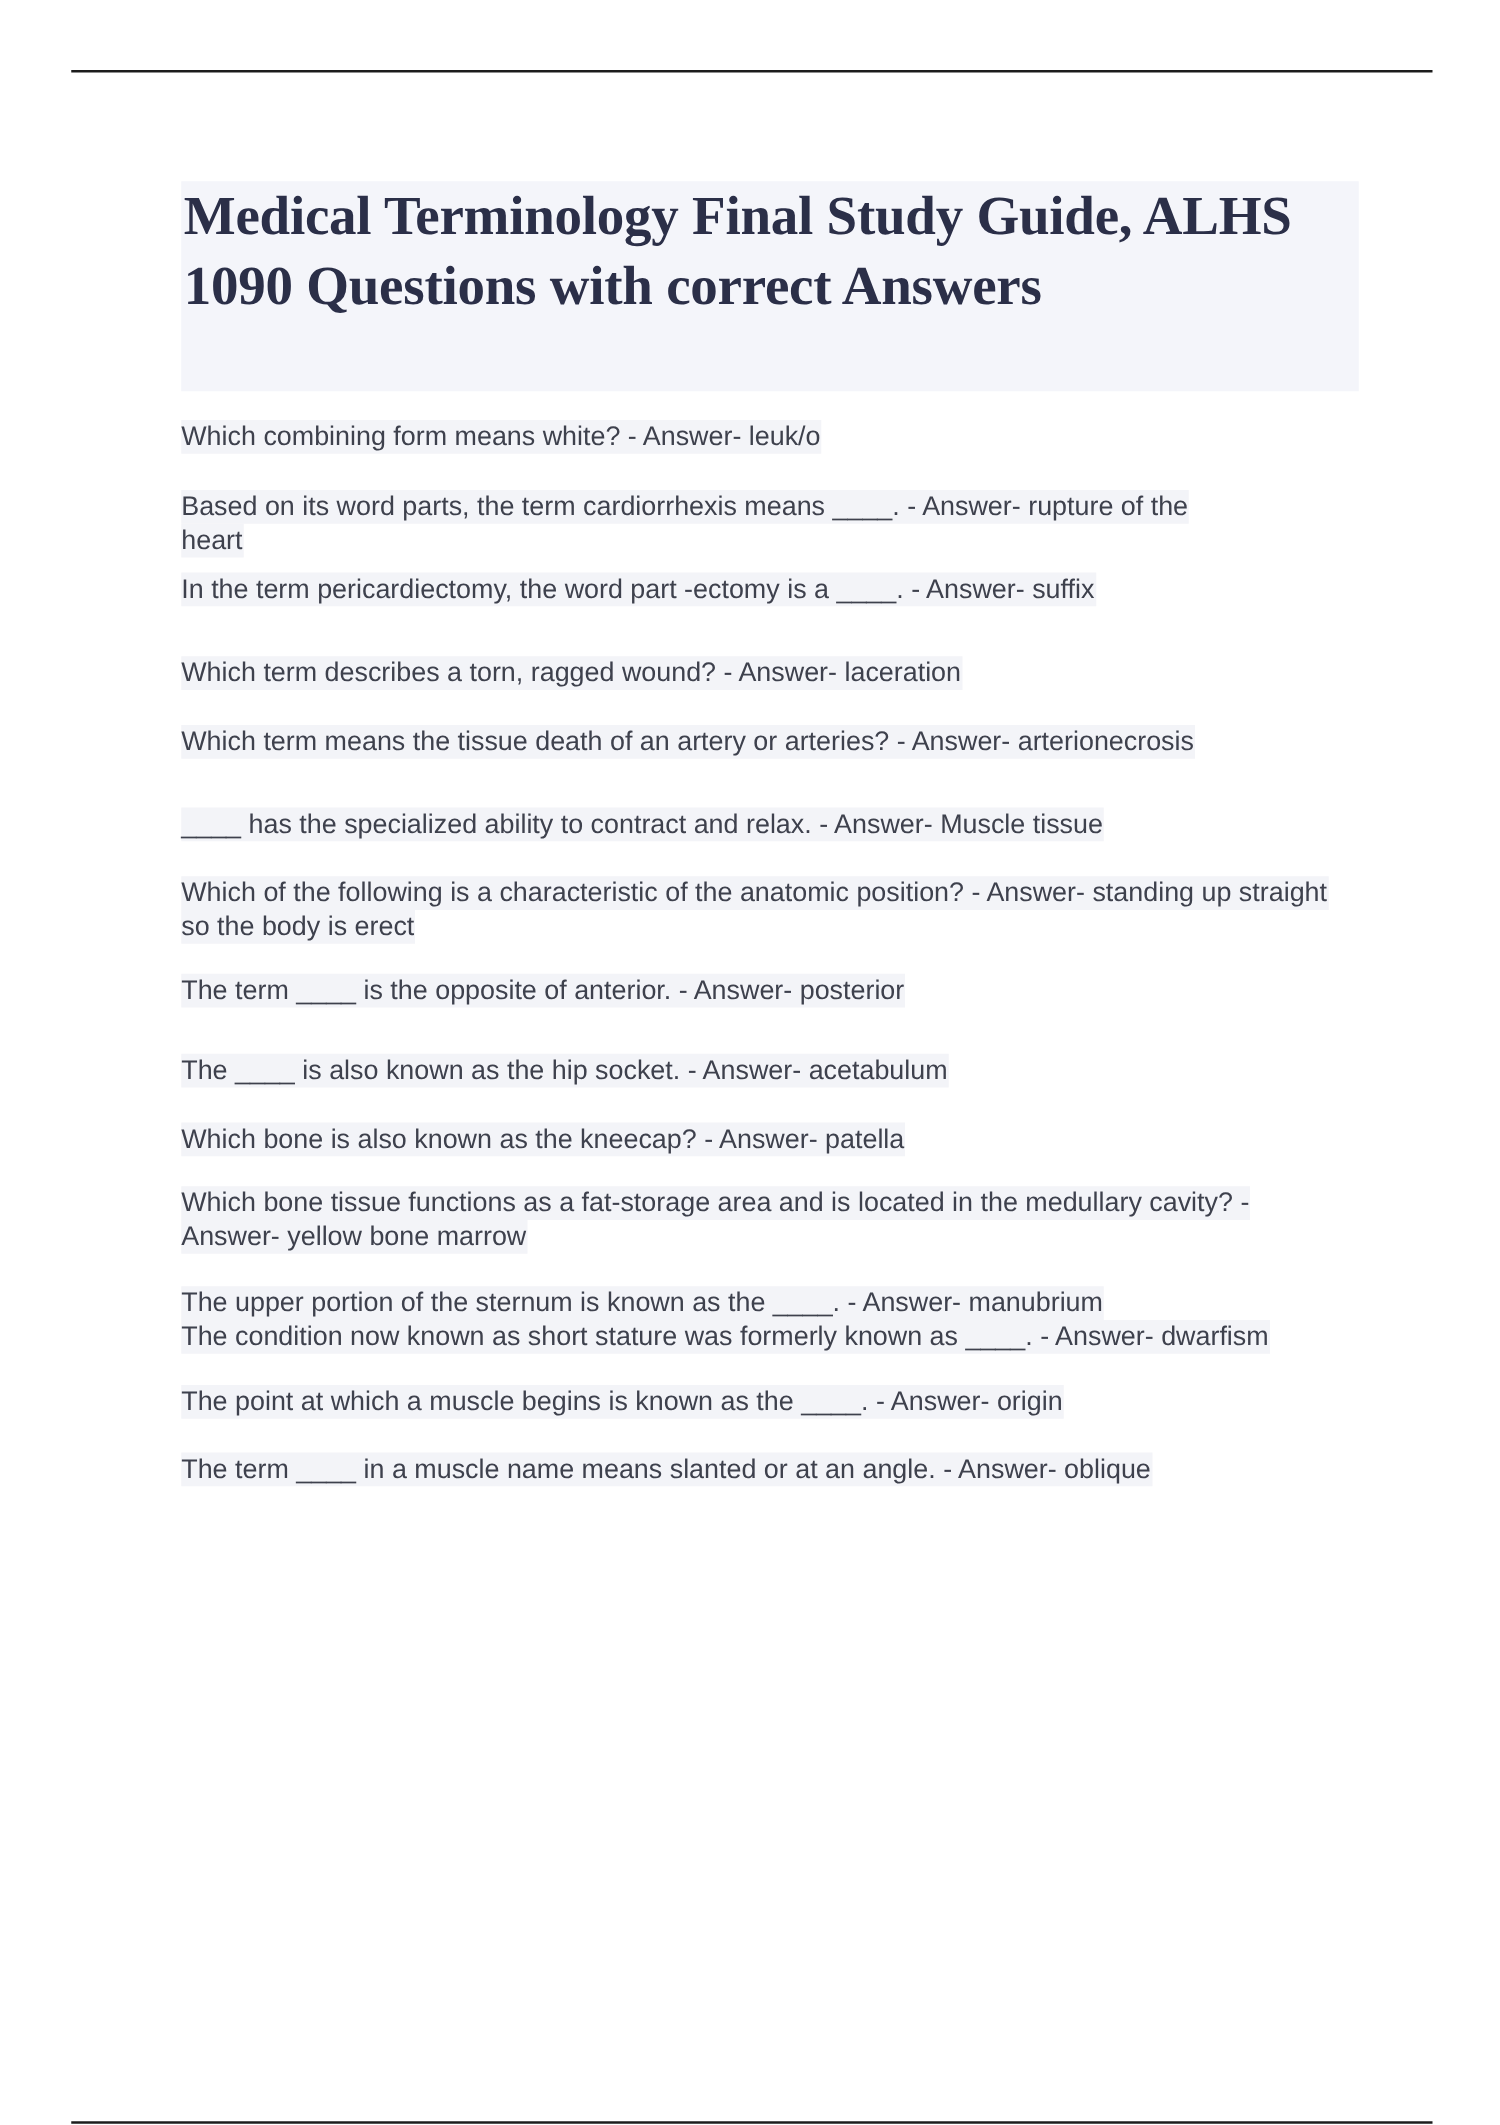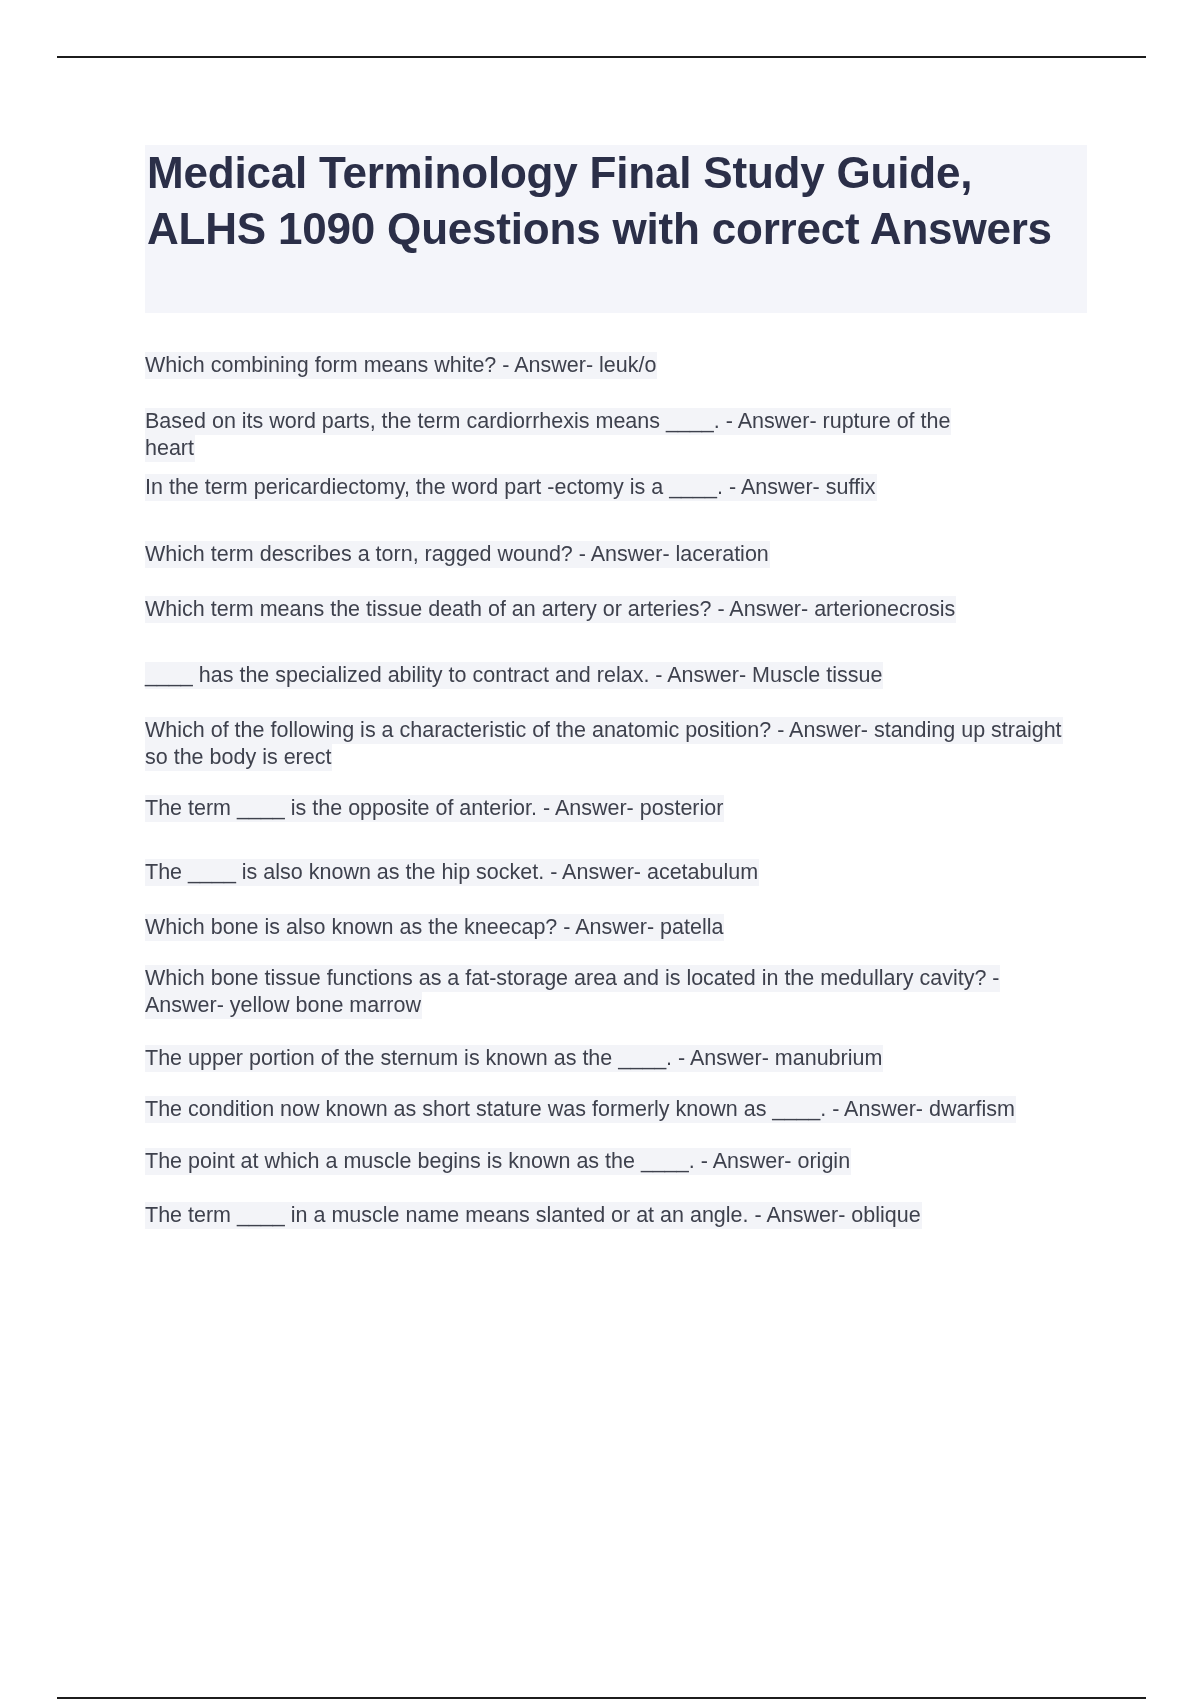--- a/index.html
+++ b/index.html
@@ -28,32 +28,32 @@
       position: absolute;
       left: 145px;
       top: 145px;
       width: 942px;
       height: 168px;
       background: #f4f5fa;
     }
     .title {
       margin: 0;
       padding: 0 0 0 2px;
-      font-family: Liberation Sans, sans-serif;
+      font-family: Liberation Serif, serif;
       font-weight: bold;
       font-size: 44px;
       line-height: 56px;
       color: #2b2f48;
       letter-spacing: -0.2px;
     }
 
     .qa-list {
       position: absolute;
       left: 145px;
-      top: 352px;
+      top: 336px;
       width: 920px;
       margin: 0;
       padding: 0;
       list-style: none;
     }
     .qa-item {
       margin: 0;
       padding: 0;
       font-size: 21.5px;
       line-height: 27px;
@@ -80,19 +80,19 @@
   <li class="qa-item" style="margin-bottom:12px;width:860px"><span class="hl">Based on its word parts, the term cardiorrhexis means ____. - Answer- rupture of the heart</span></li>
   <li class="qa-item" style="margin-bottom:40px"><span class="hl">In the term pericardiectomy, the word part -ectomy is a ____. - Answer- suffix</span></li>
   <li class="qa-item" style="margin-bottom:28px"><span class="hl">Which term describes a torn, ragged wound? - Answer- laceration</span></li>
   <li class="qa-item" style="margin-bottom:39px"><span class="hl">Which term means the tissue death of an artery or arteries? - Answer- arterionecrosis</span></li>
   <li class="qa-item" style="margin-bottom:28px"><span class="hl">____ has the specialized ability to contract and relax. - Answer- Muscle tissue</span></li>
   <li class="qa-item" style="margin-bottom:24px;width:920px"><span class="hl">Which of the following is a characteristic of the anatomic position? - Answer- standing up straight so the body is erect</span></li>
   <li class="qa-item" style="margin-bottom:37px"><span class="hl">The term ____ is the opposite of anterior. - Answer- posterior</span></li>
   <li class="qa-item" style="margin-bottom:28px"><span class="hl">The ____ is also known as the hip socket. - Answer- acetabulum</span></li>
   <li class="qa-item" style="margin-bottom:24px"><span class="hl">Which bone is also known as the kneecap? - Answer- patella</span></li>
   <li class="qa-item" style="margin-bottom:26px;width:880px"><span class="hl">Which bone tissue functions as a fat-storage area and is located in the medullary cavity? - Answer- yellow bone marrow</span></li>
-  <li class="qa-item" style="margin-bottom:24px"><span class="hl">The upper portion of the sternum is known as the ____. - Answer- manubrium</span></li>
+  <li class="qa-item" style=""><span class="hl">The upper portion of the sternum is known as the ____. - Answer- manubrium</span></li>
   <li class="qa-item" style="margin-bottom:25px;width:890px"><span class="hl">The condition now known as short stature was formerly known as ____. - Answer- dwarfism</span></li>
   <li class="qa-item" style="margin-bottom:27px"><span class="hl">The point at which a muscle begins is known as the ____. - Answer- origin</span></li>
   <li class="qa-item" style="margin-bottom:27px"><span class="hl">The term ____ in a muscle name means slanted or at an angle. - Answer- oblique</span></li>
 </ul>
 
 <div class="rule bottom"></div>
 
 </body></html>

